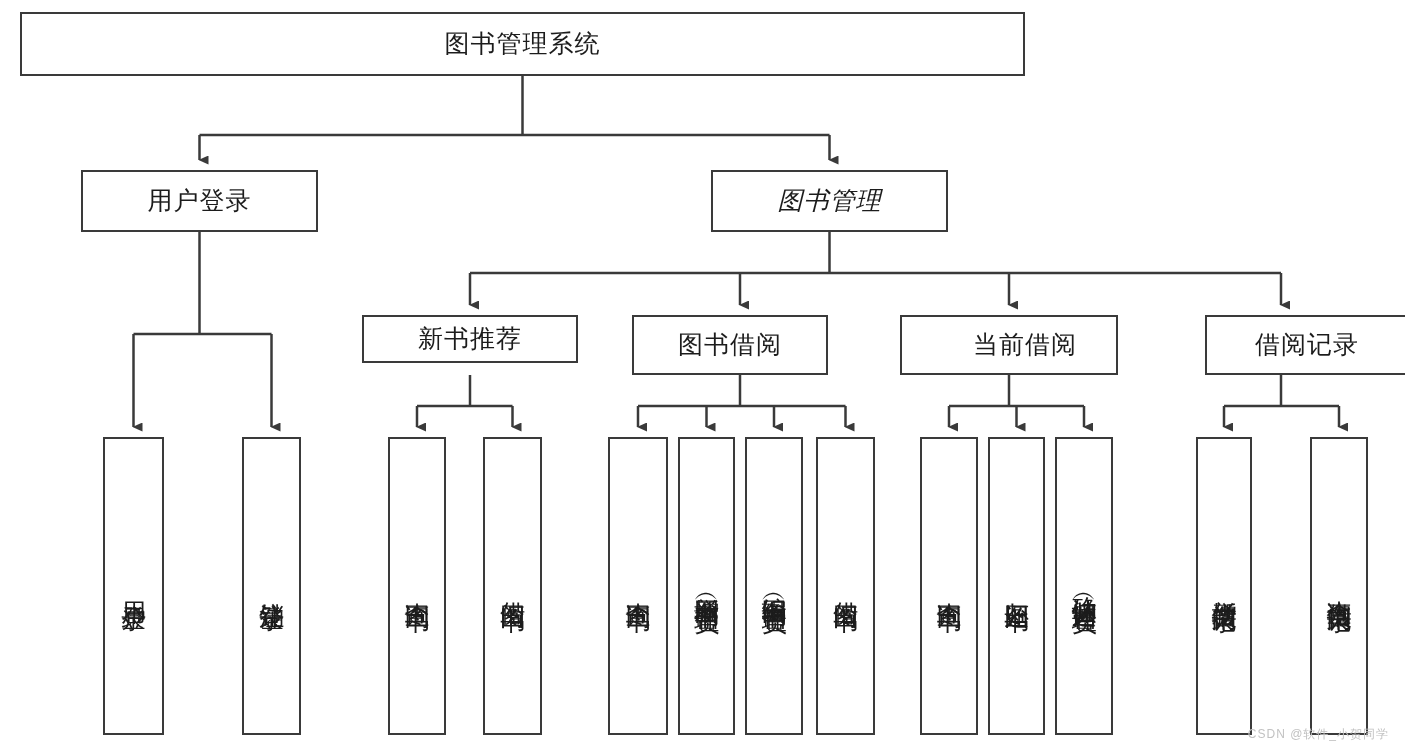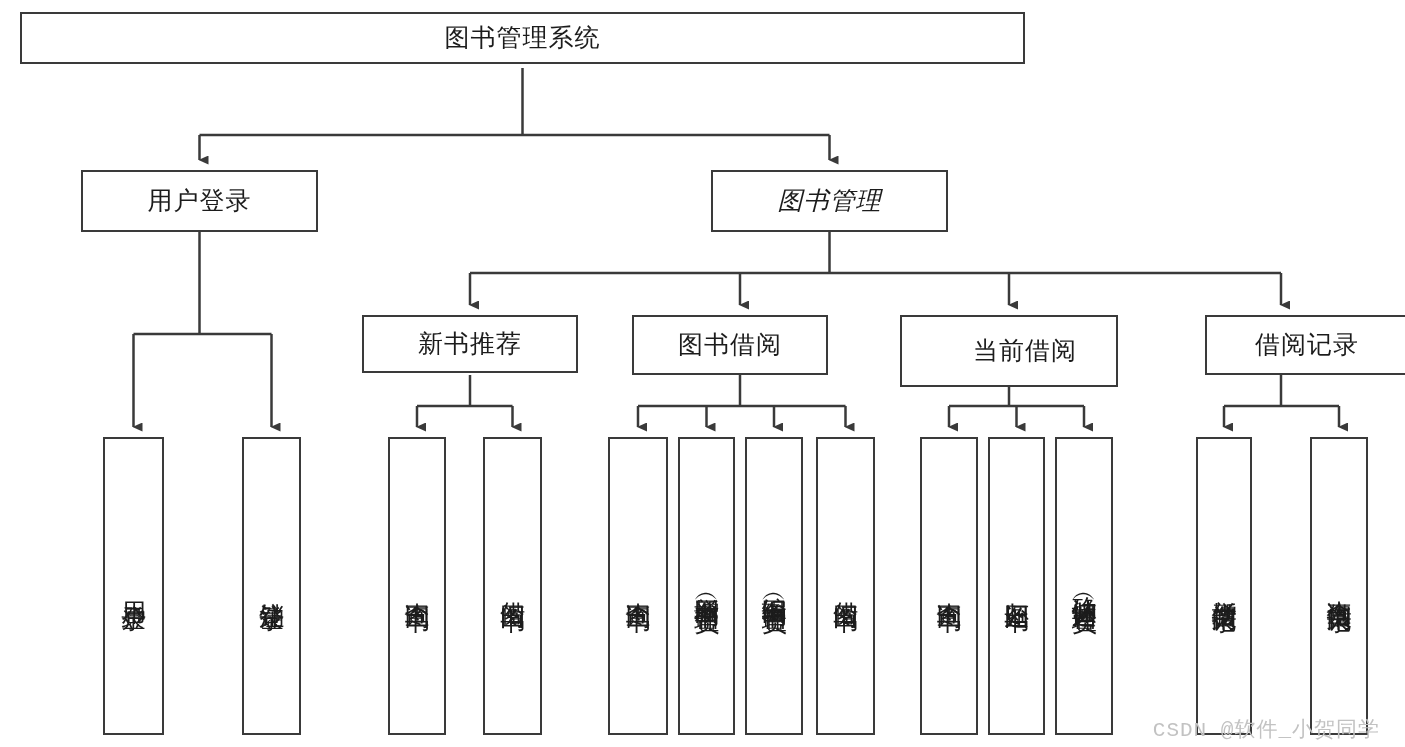--- a/index.html
+++ b/index.html
@@ -52,28 +52,27 @@
     justify-content: center;
   }
   .node.vertical .vlabel {
     writing-mode: vertical-rl;
     text-orientation: upright;
     white-space: normal;
     display: block;
   }
   #watermark {
     position: absolute;
-    right: 25px;
+    right: 16px;
     bottom: 4px;
-    font-size: 21px;
+    font-size: 12px;
     color: #c2c2c2;
     letter-spacing: 1px;
     z-index: 5;
     white-space: nowrap;
-    font-family: Liberation Mono, monospace;
   }
 </style>
 </head>
 <body>
 
 <div id="diagram-root">
 
   <svg id="edge-layer" viewBox="0 0 1405 747" xmlns="http://www.w3.org/2000/svg">
     <defs>
       <marker id="arrowhead" markerWidth="9" markerHeight="10" refX="4.5" refY="9" orient="auto" markerUnits="userSpaceOnUse">
@@ -111,36 +110,36 @@
         <path d="M1016.5,406 L1016.5,427" marker-end="url(#arrowhead)"></path>
         <path d="M1084,406 L1084,427" marker-end="url(#arrowhead)"></path>
         <path d="M1281,375 L1281,406"></path>
         <path d="M1224,406 L1339,406"></path>
         <path d="M1224,406 L1224,427" marker-end="url(#arrowhead)"></path>
         <path d="M1339,406 L1339,427" marker-end="url(#arrowhead)"></path>
       </g>
   </svg>
 
   <div id="nodes-group">
-      <div class="node horizontal" style="left: 20px; top: 12px; width: 1005px; height: 52px;">
+      <div class="node horizontal" style="left: 20px; top: 12px; width: 1005px; height: 64px;">
         <span class="hlabel">图书管理系统</span>
       </div>
       <div class="node horizontal" style="left: 81px; top: 170px; width: 237px; height: 62px;">
         <span class="hlabel">用户登录</span>
       </div>
       <div class="node horizontal" style="left: 711px; top: 170px; width: 237px; height: 62px; font-style: italic;">
         <span class="hlabel">图书管理</span>
       </div>
-      <div class="node horizontal" style="left: 362px; top: 315px; width: 216px; height: 58px;">
+      <div class="node horizontal" style="left: 362px; top: 315px; width: 216px; height: 48px;">
         <span class="hlabel">新书推荐</span>
       </div>
       <div class="node horizontal" style="left: 632px; top: 315px; width: 196px; height: 60px;">
         <span class="hlabel">图书借阅</span>
       </div>
-      <div class="node horizontal" style="left: 900px; top: 315px; width: 218px; height: 72px; padding-left: 32px;">
+      <div class="node horizontal" style="left: 900px; top: 315px; width: 218px; height: 60px; padding-left: 32px;">
         <span class="hlabel">当前借阅</span>
       </div>
       <div class="node horizontal" style="left: 1172px; top: 315px; width: 204px; height: 60px; margin-left: 33px;">
         <span class="hlabel">借阅记录</span>
       </div>
       <div class="node vertical" style="left: 103px; top: 437px; width: 61px; height: 298px;">
         <span class="vlabel">用户登录</span>
       </div>
       <div class="node vertical" style="left: 242px; top: 437px; width: 59px; height: 298px;">
         <span class="vlabel">注销登录</span>

